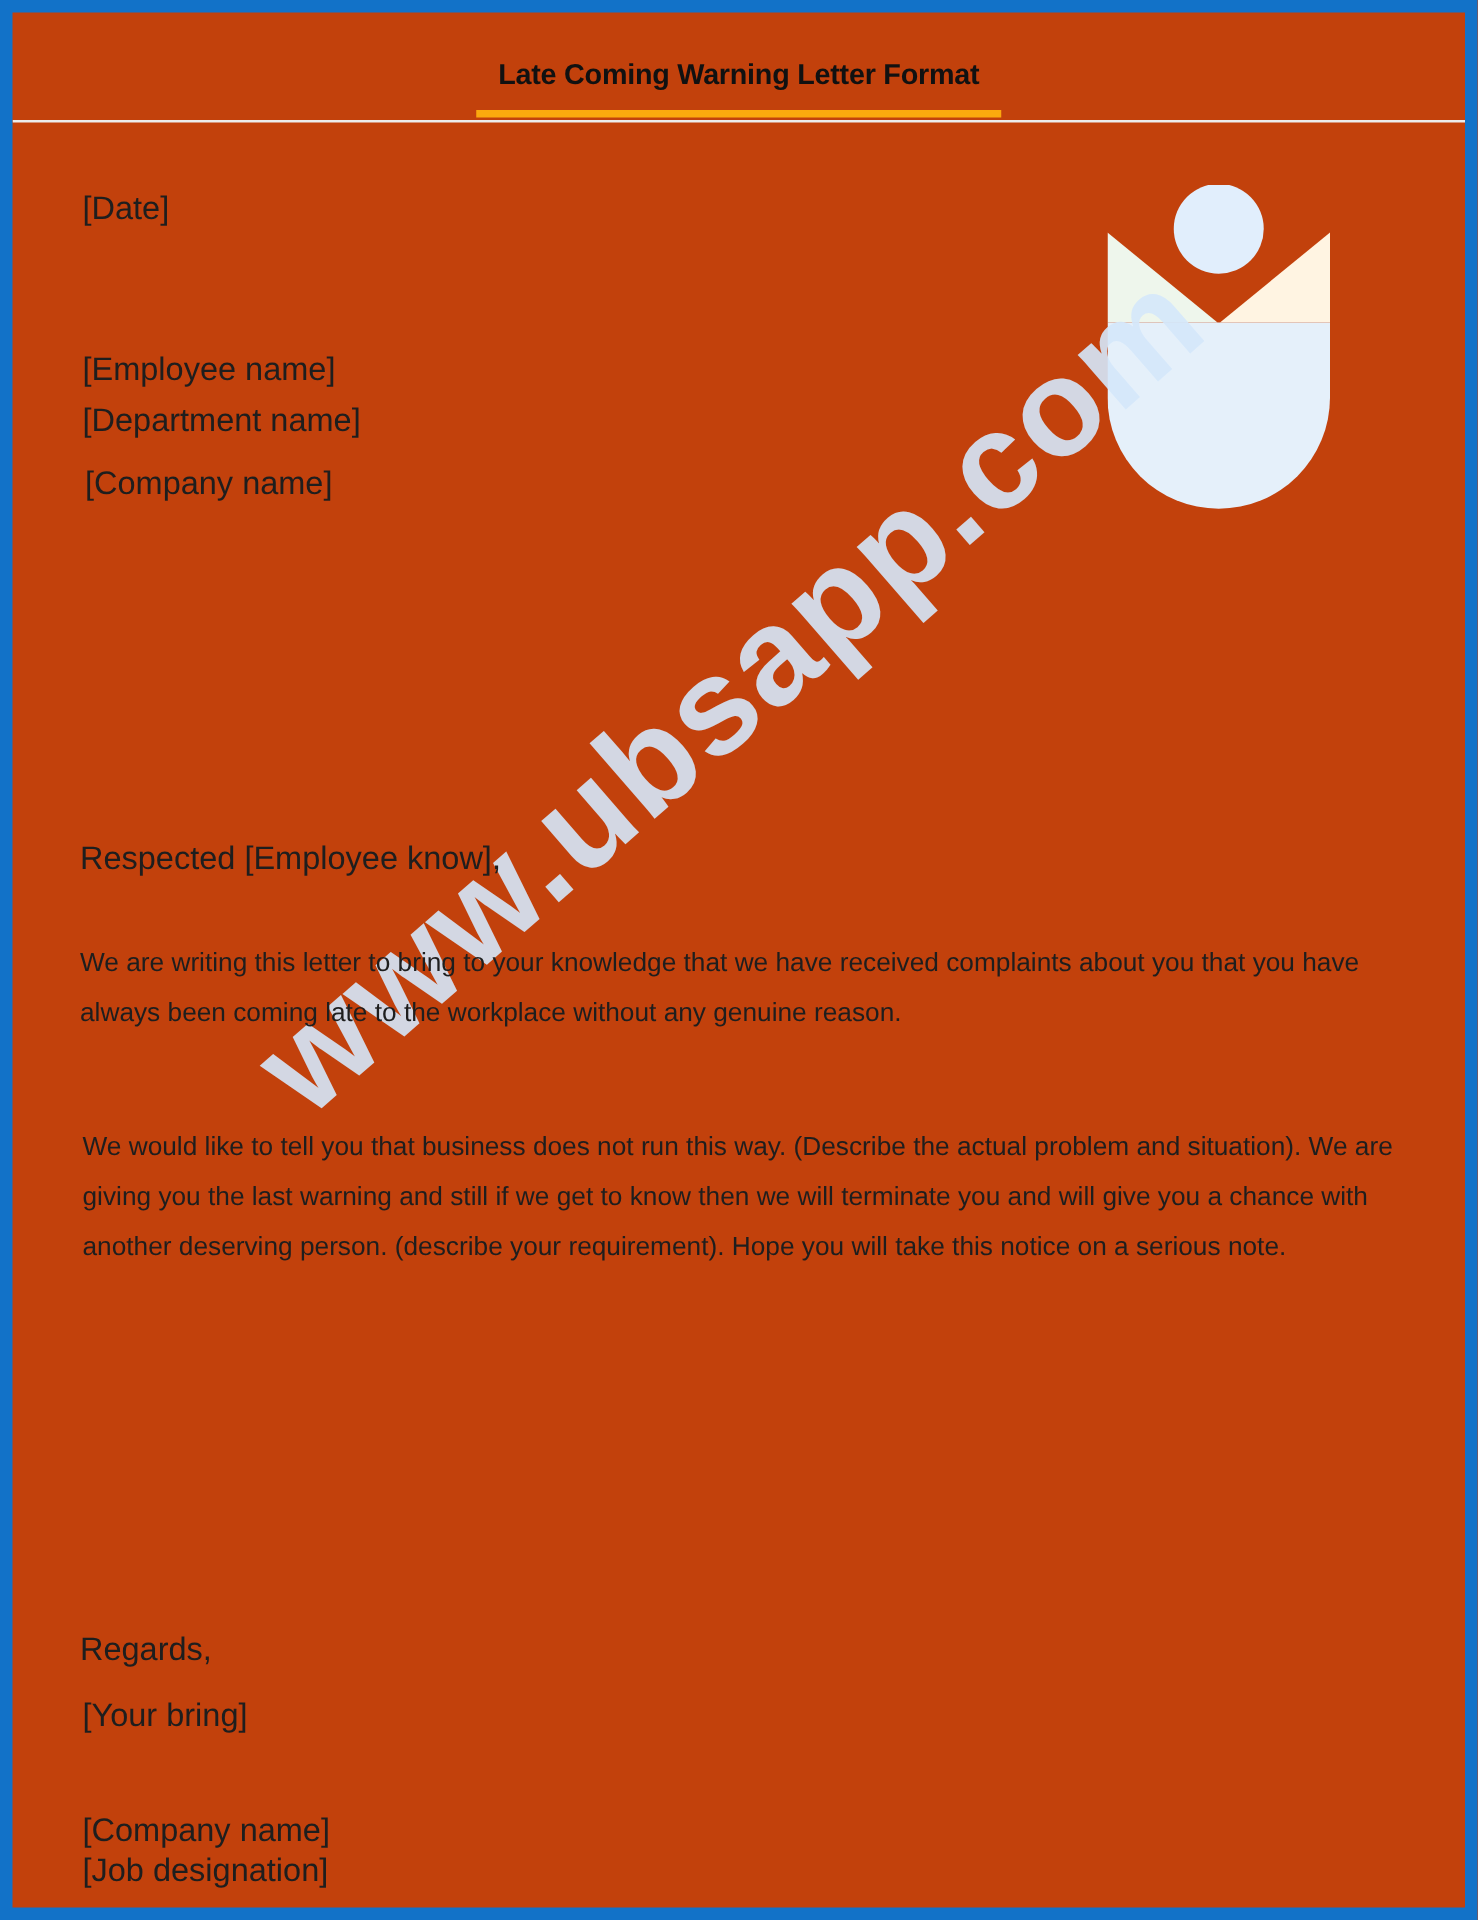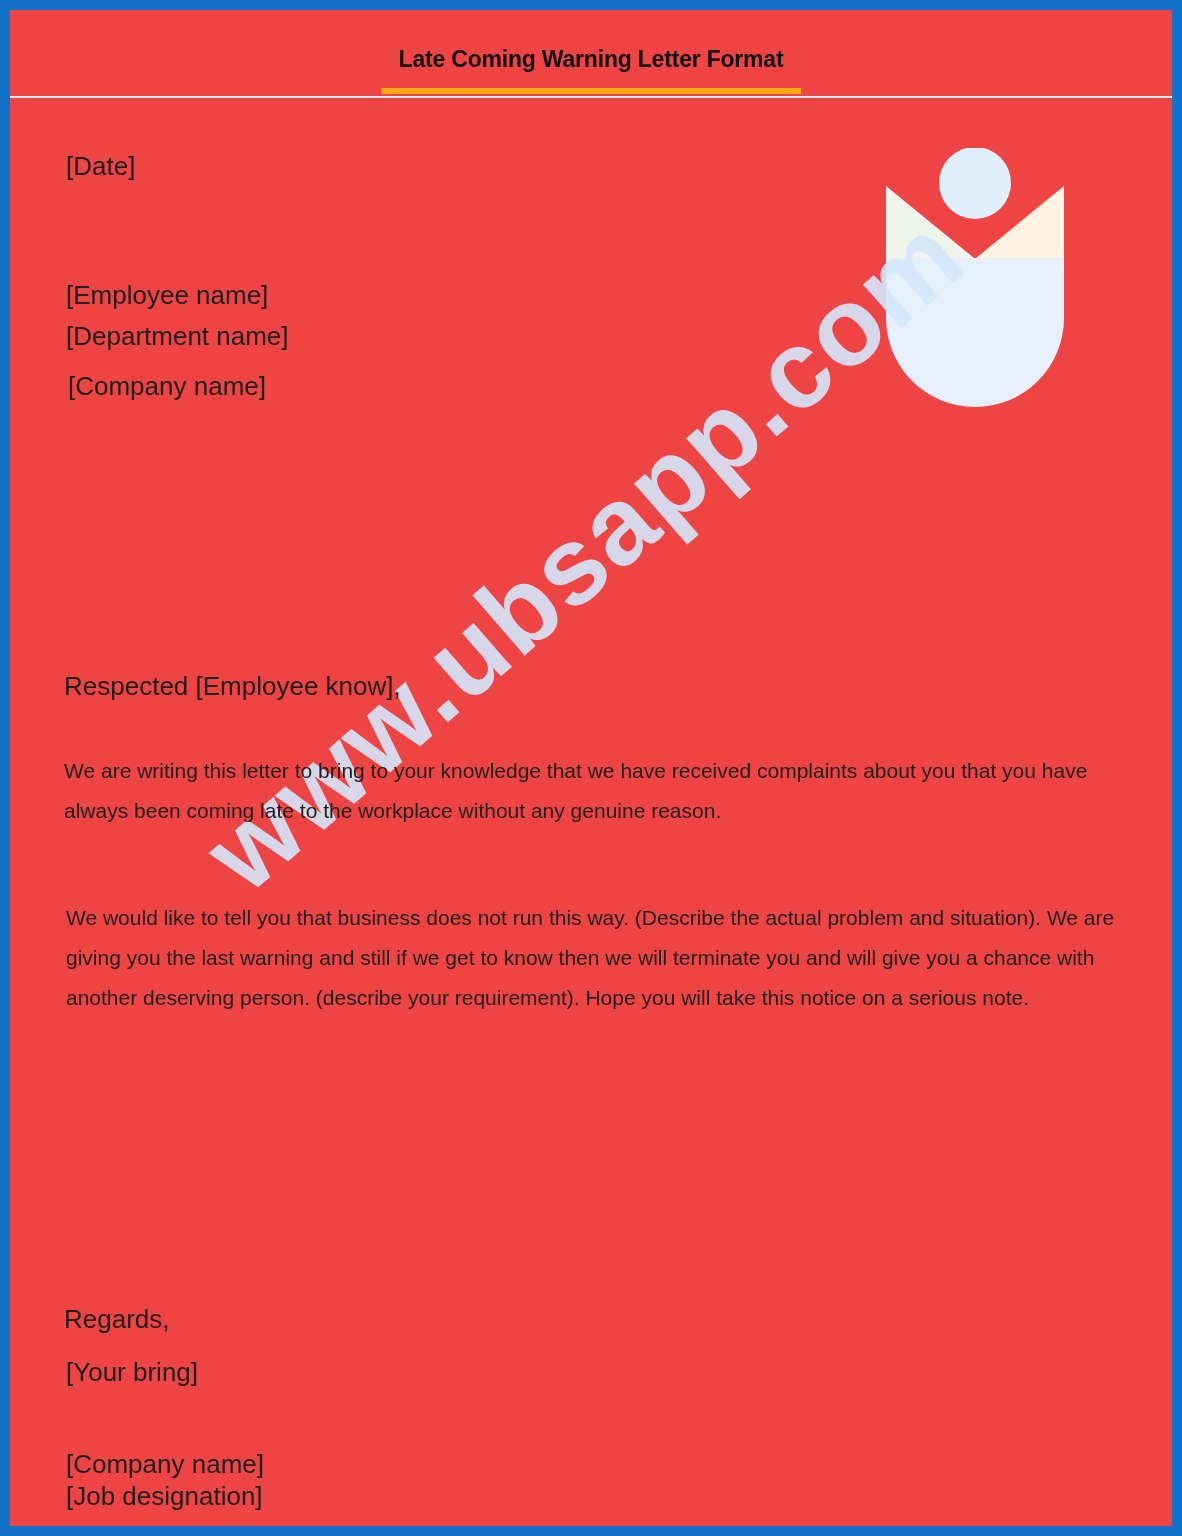--- a/index.html
+++ b/index.html
@@ -8,21 +8,21 @@
       background: #1272C8;
       position: relative;
       overflow: hidden;
       font-family: "Liberation Sans", "DejaVu Sans", sans-serif;
       color: #1e1e1e;
     }
     .page {
       position: absolute;
       left: 10px; top: 10px;
       width: 1162px; height: 1516px;
-      background: #ef4444;
+      background: #c2410c;
       overflow: hidden;
     }
     .header {
       position: absolute;
       left: 0; top: 0; width: 100%; height: 86px;
       border-bottom: 2px solid #ececec;
     }
     .title {
       position: absolute;
       left: 0; width: 100%;

